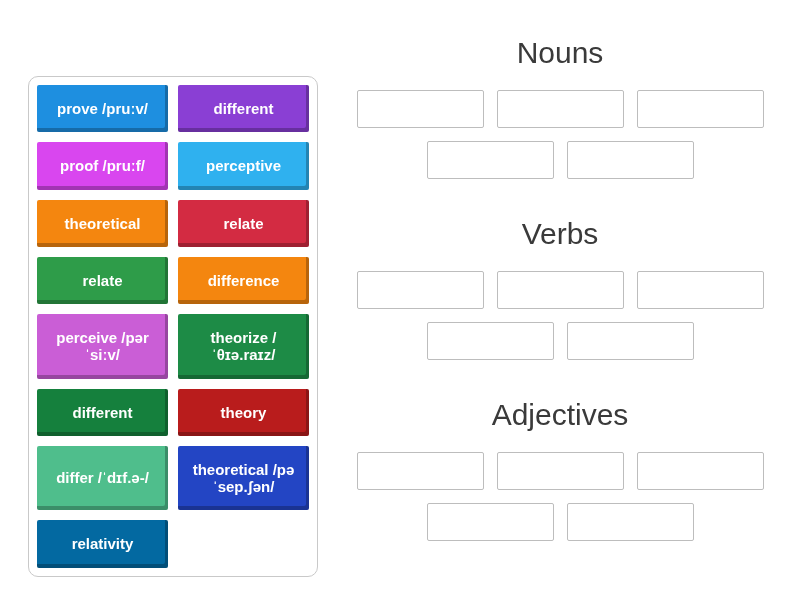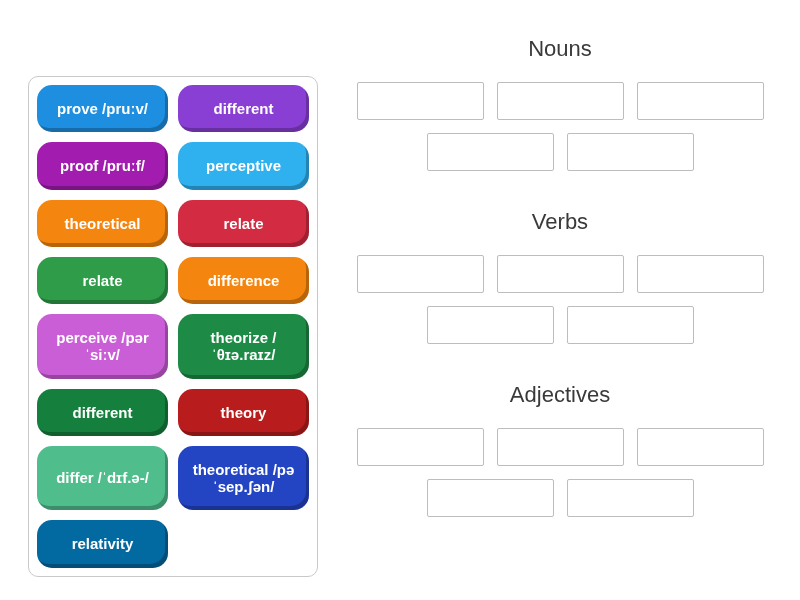--- a/index.html
+++ b/index.html
@@ -29,21 +29,21 @@
     padding: 8px;
   }
   .tiles {
     display: grid;
     grid-template-columns: 1fr 1fr;
     gap: 10px;
   }
   .tile {
     min-height: 44px;
     box-sizing: border-box;
-    border-radius: 15px;
+    border-radius: 2px;
     display: flex;
     align-items: center;
     justify-content: center;
     text-align: center;
     color: #ffffff;
     font-weight: 700;
     font-size: 15px;
     line-height: 1.15;
     padding: 15px 6px;
     box-shadow: inset -3px -4px 0 rgba(0,0,0,0.25);
@@ -60,21 +60,21 @@
     flex-direction: column;
   }
   .group {
     display: flex;
     flex-direction: column;
     align-items: center;
     margin-bottom: 38px;
   }
   .group-title {
     margin: 0 0 20px 0;
-    font-size: 22px;
+    font-size: 30px;
     font-weight: 400;
     color: #3a3a3a;
     text-align: center;
   }
   .slot-rows {
     display: flex;
     flex-direction: column;
     gap: 13px;
     align-items: center;
   }
@@ -94,21 +94,21 @@
 </style>
 </head>
 <body>
 
 <div class="stage">
 
   <div class="word-bank-panel">
     <div class="tiles">
         <div class="tile" style="background-color: rgb(30, 143, 224);">prove /pruːv/</div>
         <div class="tile" style="background-color: rgb(138, 63, 212);">different</div>
-        <div class="tile" style="background-color: #a21caf;">proof /pruːf/</div>
+        <div class="tile" style="background-color: #d946ef;">proof /pruːf/</div>
         <div class="tile" style="background-color: rgb(47, 177, 239);">perceptive</div>
         <div class="tile" style="background-color: rgb(244, 134, 15);">theoretical</div>
         <div class="tile" style="background-color: rgb(211, 43, 66);">relate</div>
         <div class="tile" style="background-color: rgb(46, 156, 73);">relate</div>
         <div class="tile" style="background-color: rgb(244, 134, 15);">difference</div>
         <div class="tile" style="background-color: rgb(202, 94, 214);">perceive /pərˈsiːv/</div>
         <div class="tile" style="background-color: rgb(29, 139, 70);">theorize /ˈθɪə.raɪz/</div>
         <div class="tile" style="background-color: #15803d;">different</div>
         <div class="tile" style="background-color: #b91c1c;">theory</div>
         <div class="tile" style="background-color: rgb(79, 190, 140);">differ /ˈdɪf.ə-/</div>

